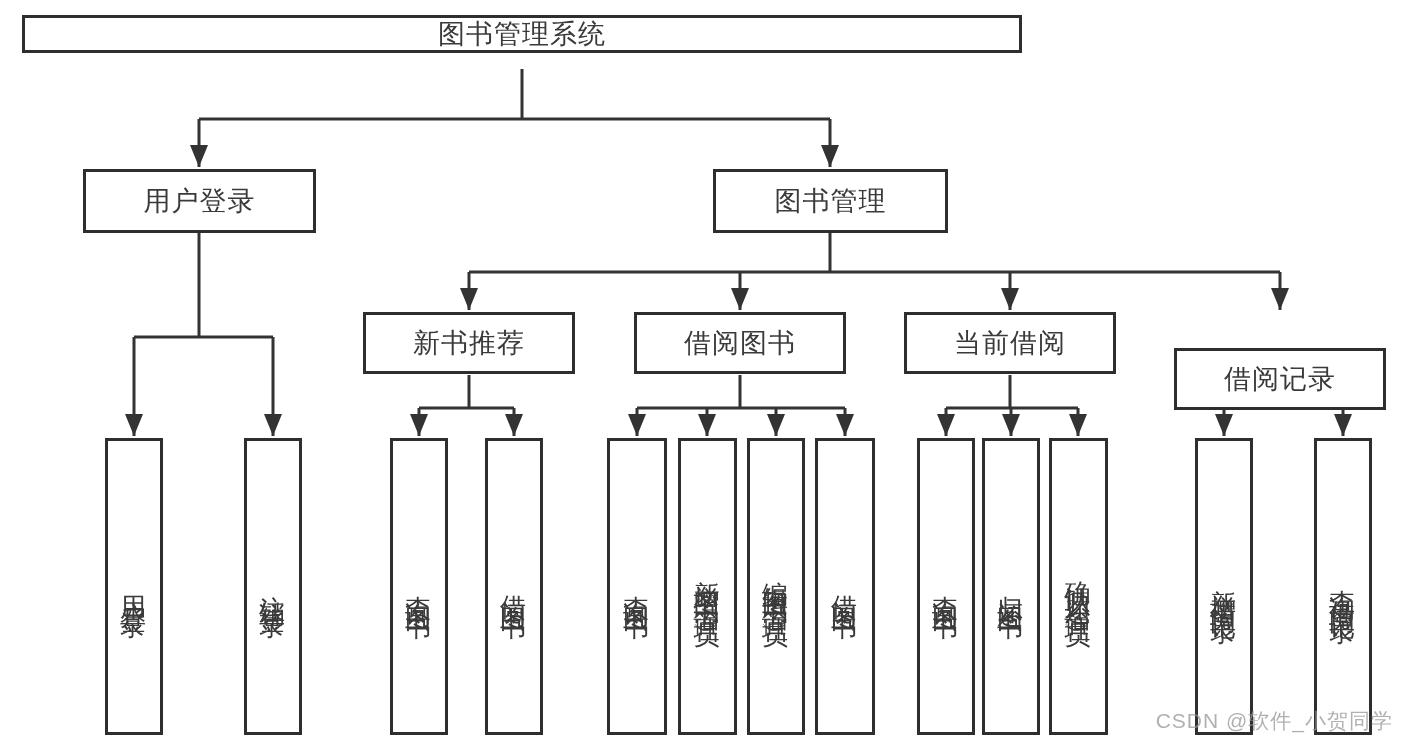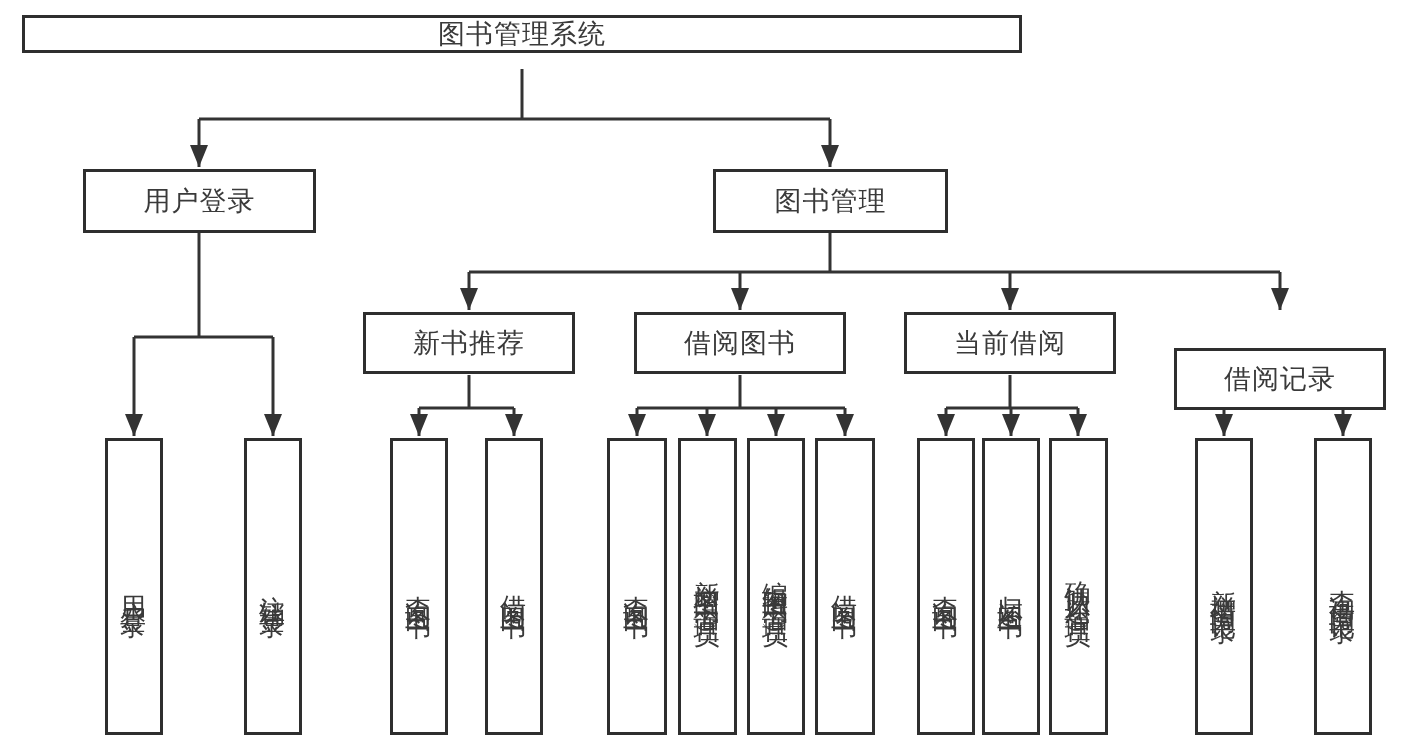--- a/index.html
+++ b/index.html
@@ -194,14 +194,15 @@
     <span class="lbl">确认归还（管理员）</span>
   </div>
 
   <div class="node leaf x12">
     <span class="lbl">新增借阅记录</span>
   </div>
   <div class="node leaf x13">
     <span class="lbl">查询借阅记录</span>
   </div>
 
+  <div id="watermark">CSDN @软件_小贺同学</div>
 
 </div>
 
 </body></html>

